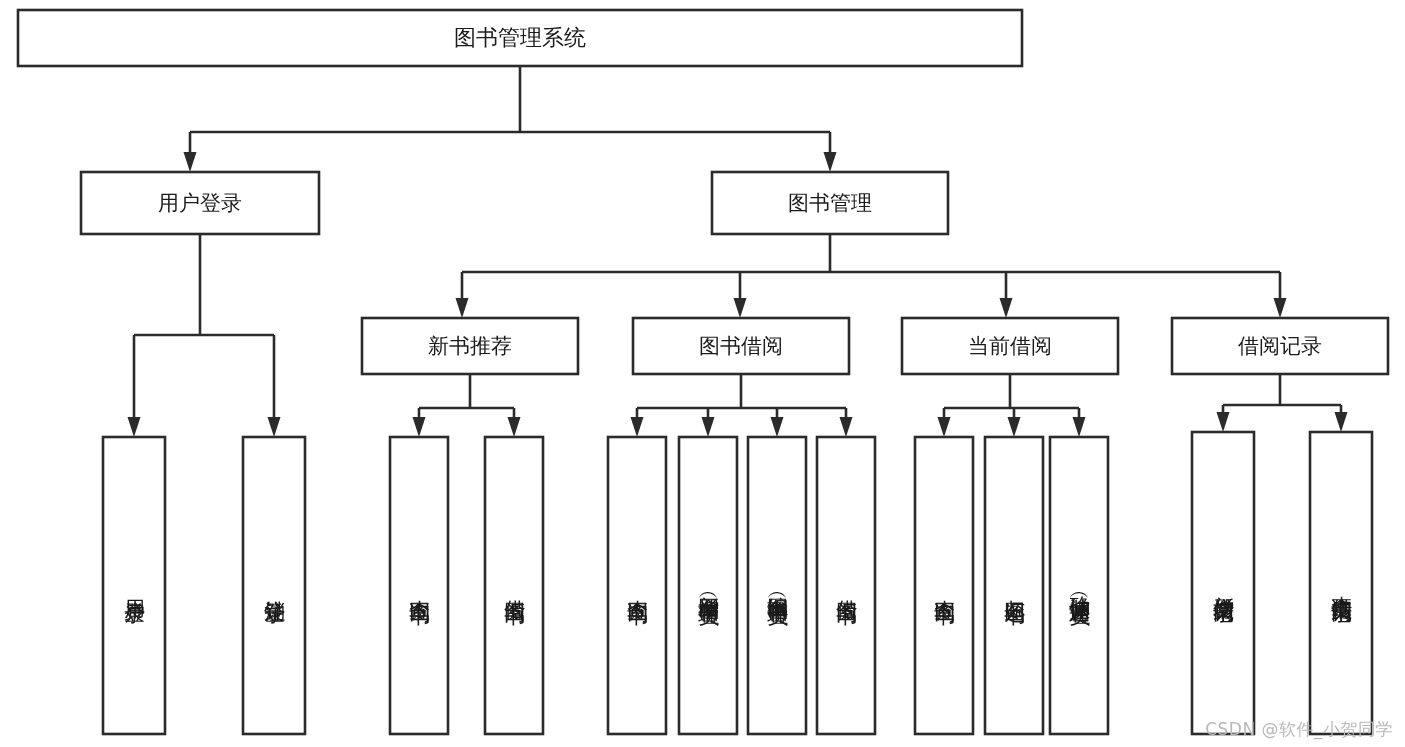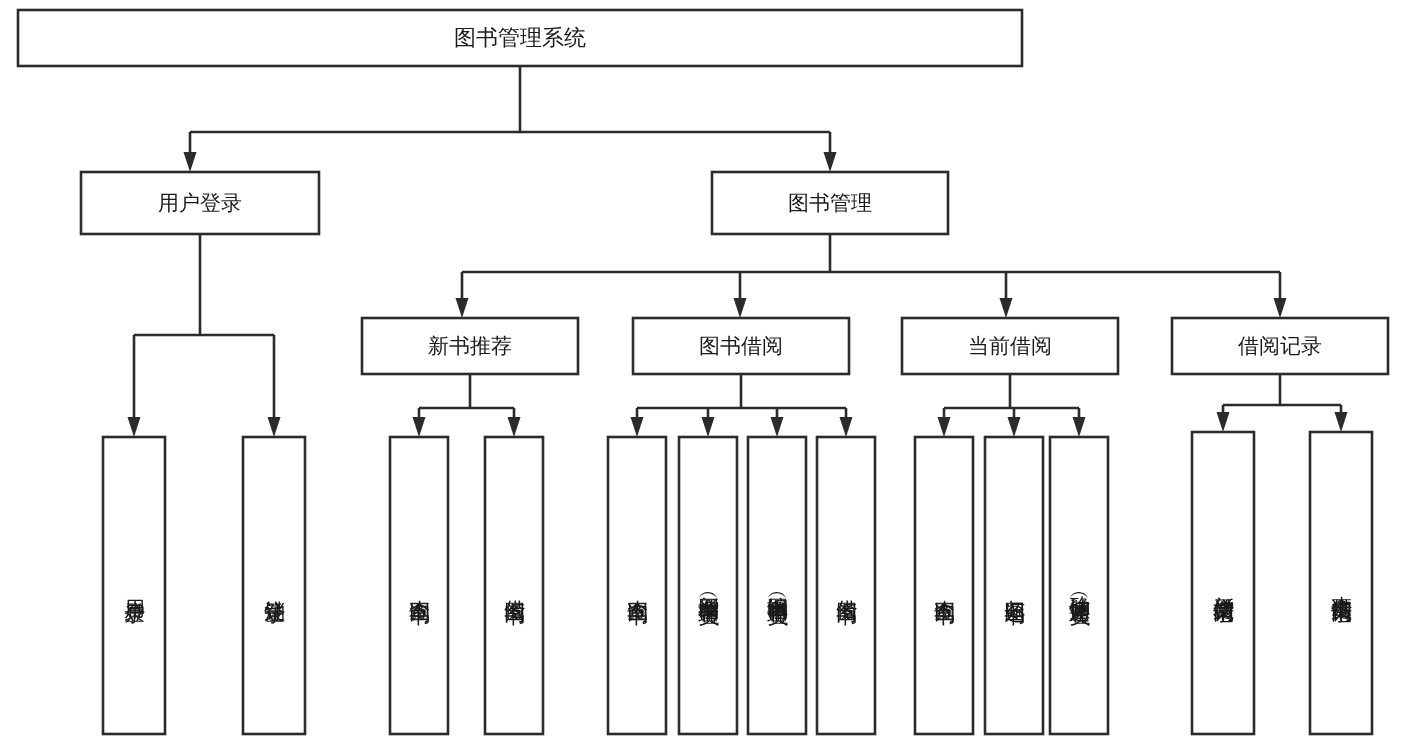--- a/index.html
+++ b/index.html
@@ -182,13 +182,14 @@
       <div class="vlabel" style="left: 608px; top: 437px; width: 58px; height: 297px;">查询图书</div>
       <div class="vlabel" style="left: 679px; top: 437px; width: 58px; height: 297px;">新增图书（管理员）</div>
       <div class="vlabel" style="left: 748px; top: 437px; width: 58px; height: 297px;">编辑图书（管理员）</div>
       <div class="vlabel" style="left: 817px; top: 437px; width: 58px; height: 297px;">借阅图书</div>
       <div class="vlabel" style="left: 915px; top: 437px; width: 58px; height: 297px;">查询图书</div>
       <div class="vlabel" style="left: 985px; top: 437px; width: 58px; height: 297px;">归还图书</div>
       <div class="vlabel" style="left: 1050px; top: 437px; width: 58px; height: 297px;">确认归还（管理员）</div>
       <div class="vlabel" style="left: 1192px; top: 432px; width: 62px; height: 302px;">新增借阅记录</div>
       <div class="vlabel" style="left: 1310px; top: 432px; width: 62px; height: 302px;">查询借阅记录</div>
     </div>
+  <div class="watermark">CSDN @软件_小贺同学</div>
 </div>
 
 </body></html>

